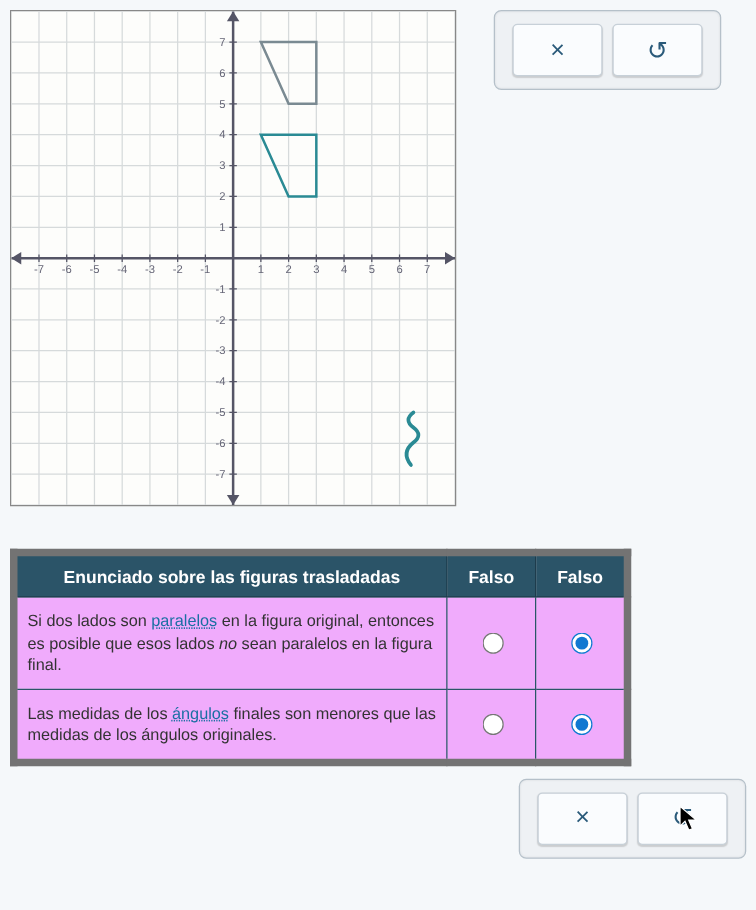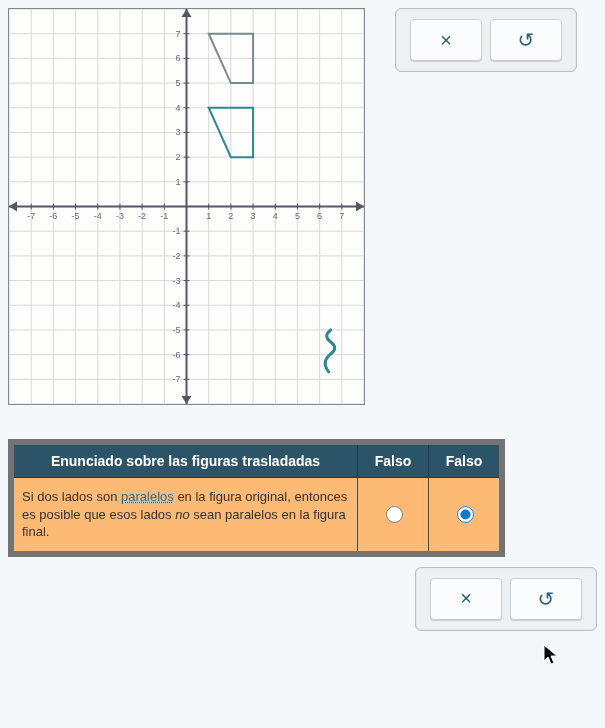--- a/index.html
+++ b/index.html
@@ -60,21 +60,21 @@
     font-weight:bold;
     padding:8px;
     font-size:14px;
     border:1px solid #1e3c4c;
     text-align:center;
   }
   .tbl td {
     border:1px solid #2b5468;
     padding:10px 8px;
     vertical-align:middle;
-    background:#fdba74;
+    background:#f0abfc;
   }
   .stmt { line-height:1.35; color:#333; }
   .radio-cell { text-align:center; width:54px; }
   .ul { color:#1a6fa3; text-decoration:underline dotted; }
   .em { font-style:italic; }
   input[type=radio]{ width:17px; height:17px; accent-color:#1178d1; cursor:pointer;}
   .bottom-bar {
     margin-top:10px;
     display:flex;
     justify-content:flex-end;
@@ -208,20 +208,25 @@
       <th>Falso</th>
       <th>Falso</th>
     </tr>
   </thead>
   <tbody id="tbody">
       <tr>
         <td class="stmt">Si dos lados son <span class="ul">paralelos</span> en la figura original, entonces es posible que esos lados <span class="em">no</span> sean paralelos en la figura final.</td>
         <td class="radio-cell"><input type="radio" name="r0" style=""></td>
         <td class="radio-cell"><input type="radio" name="r0" checked="" style=""></td>
       </tr>
+      <tr>
+        <td class="stmt">Las medidas de los <span class="ul">ángulos</span> finales son menores que las medidas de los ángulos originales.</td>
+        <td class="radio-cell"><input type="radio" name="r2" style=""></td>
+        <td class="radio-cell"><input type="radio" name="r2" checked="" style=""></td>
+      </tr>
     </tbody>
 </table>
 
 <div class="bottom-bar">
   <div class="btn-panel">
     <div class="tool-btn">
       <span>×</span>
     </div>
     <div class="tool-btn">
       <span>↺</span>

